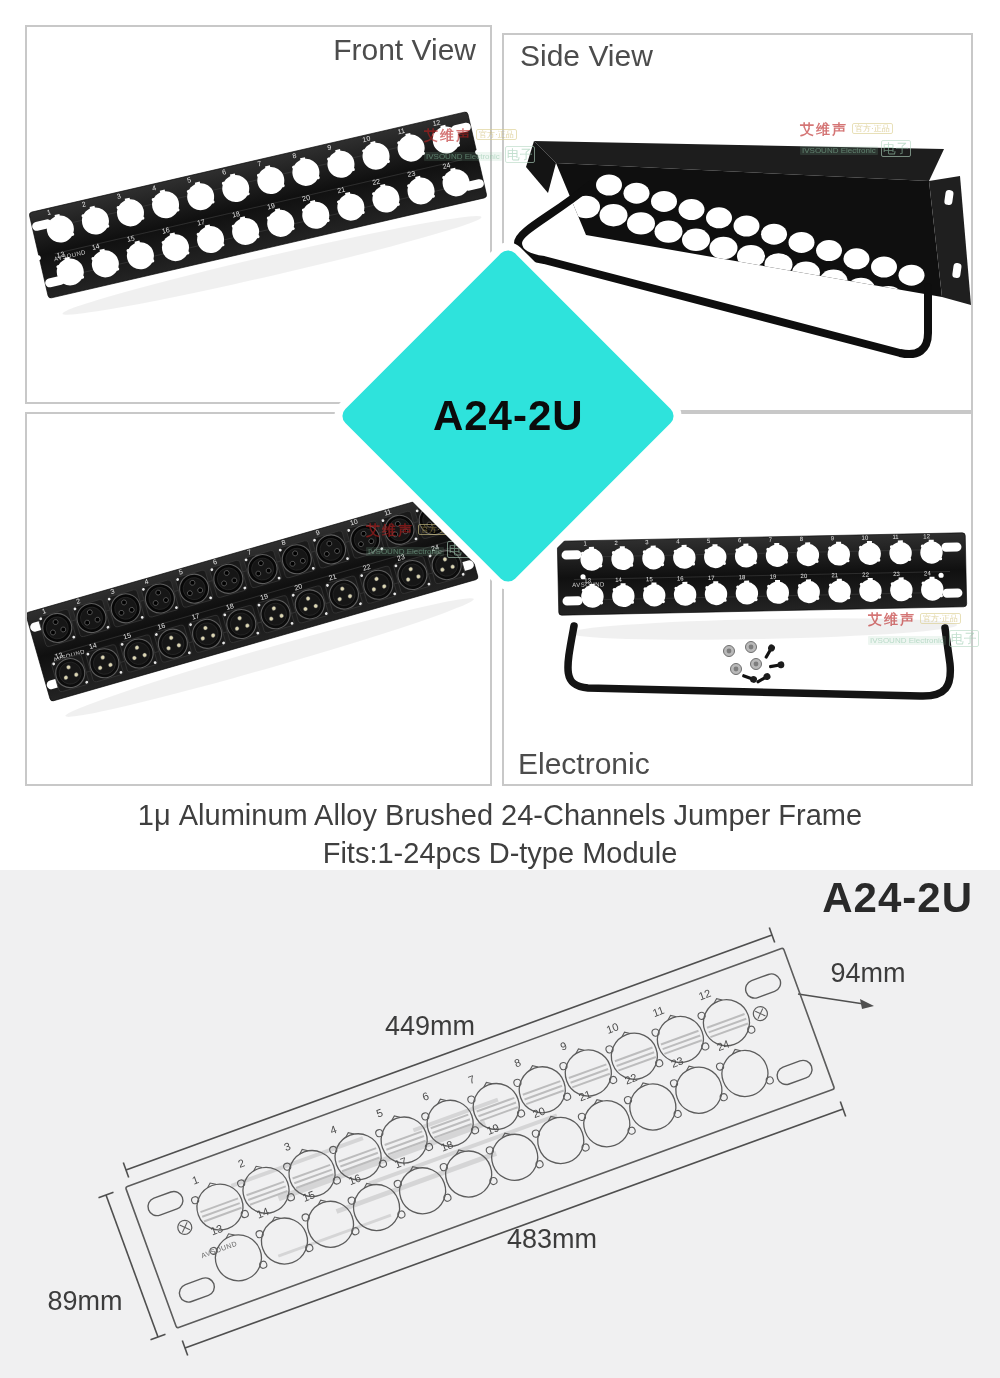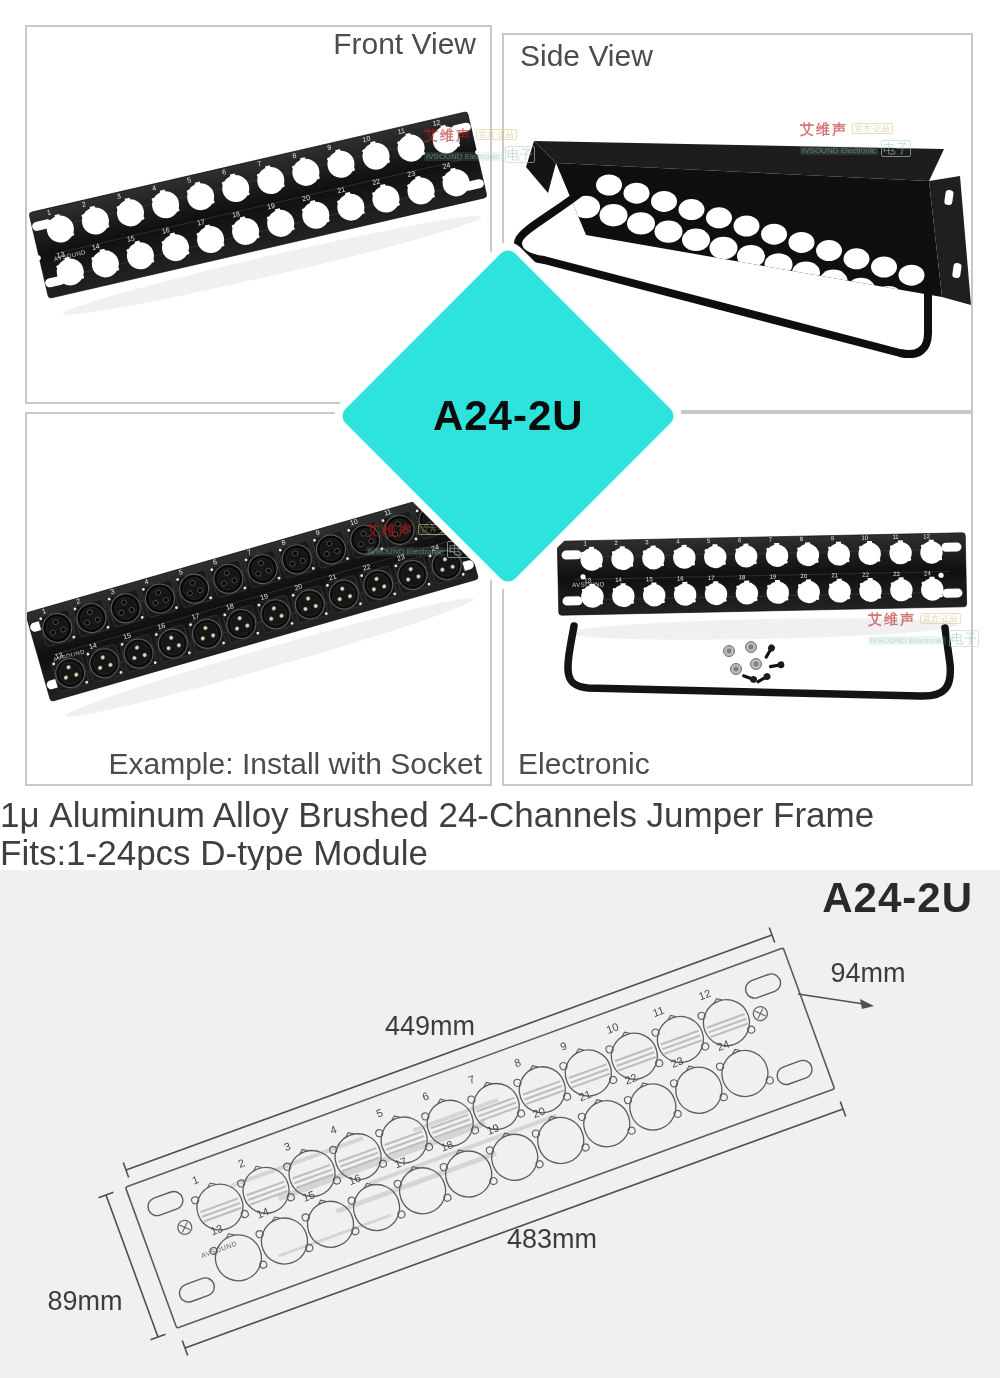--- a/index.html
+++ b/index.html
@@ -5,32 +5,32 @@
   html,body{margin:0;padding:0;background:#fff;}
   #page{position:relative;width:1000px;height:1378px;background:#fff;overflow:hidden;
         font-family:"Liberation Sans","DejaVu Sans",sans-serif;}
   .quad{position:absolute;background:#fff;border:2px solid #c8c8c8;box-sizing:border-box;}
   #quad-front{left:25px;top:25px;width:467px;height:379px;}
   #quad-side{left:502px;top:33px;width:471px;height:379px;}
   #quad-install{left:25px;top:412px;width:467px;height:374px;}
   #quad-removable{left:502px;top:412px;width:471px;height:374px;}
   .q-label{position:absolute;font-size:30px;color:#4c4c4c;z-index:3;}
   .q-label.tl{top:4px;left:16px;}
-  .q-label.tr{top:0;right:14px;text-align:center;}
+  .q-label.tr{top:6px;right:14px;text-align:center;}
   .q-label.bl{bottom:3px;right:8px;}
   .q-label.br{bottom:3px;left:14px;}
   .quad svg{position:absolute;left:0;top:0;}
   
   #badge{position:absolute;left:380px;top:288px;width:240px;height:240px;
          transform:rotate(45deg);border-radius:18px;border:8px solid #fff;
          display:flex;align-items:center;justify-content:center;z-index:5;}
   #badge span{transform:rotate(-45deg);font-size:42px;font-weight:bold;color:#0b0b0b;letter-spacing:1px;}
   
-  #caption{position:absolute;left:0;top:796px;width:1000px;color:#3f3f3f;
-           font-size:35px;line-height:38px;}
+  #caption{position:absolute;left:0;top:796px;width:1000px;text-align:center;color:#3f3f3f;
+           font-size:29px;line-height:38px;}
   
   #spec{position:absolute;left:0;top:870px;width:1000px;height:508px;}
   #spec-title{position:absolute;right:27px;top:4px;font-size:42px;font-weight:600;color:#2a2a2a;letter-spacing:1px;}
   #diagram{position:absolute;left:0;top:0;}
   .dim-label{font-size:27px;fill:#3c3c3c;}
   
   .wm{position:absolute;opacity:.6;white-space:nowrap;z-index:4;color:#7fba97;}
   .wm .row1 .cn{font-size:14px;font-weight:bold;letter-spacing:2px;color:#b91c1c;}
   .wm .row1 .tag{font-size:8px;color:#c9b35c;border:1px solid #d9cc8a;border-radius:2px;padding:0 2px;margin-left:4px;vertical-align:3px;}
   .wm .row2 .en{font-size:8px;color:#8cc3a4;background:rgba(140,195,164,.25);padding:0 2px;border-radius:1px;}
@@ -463,21 +463,20 @@
           <rect x="180.01250000000002" y="8.412500000000001" width="31.174999999999997" height="31.174999999999997" rx="3" fill="#1a1a1a" stroke="#343434" stroke-width="0.8"></rect>
           <circle cx="182.26000000000002" cy="10.66" r="1.4" fill="#e9e9e9"></circle>
           <circle cx="208.94000000000003" cy="37.34" r="1.4" fill="#e9e9e9"></circle>
           <circle cx="195.60000000000002" cy="24" r="14.5" fill="#0c0c0c" stroke="#5d5d5d" stroke-width="1.1"></circle>
           <circle cx="195.60000000000002" cy="24" r="11.02" fill="#161616" stroke="#333" stroke-width="0.5"></circle>
           <circle cx="195.60000000000002" cy="17.91" r="2.0300000000000002" fill="#ddd7b4" stroke="#555" stroke-width="0.4"></circle>
           <circle cx="190.235" cy="27.19" r="2.0300000000000002" fill="#ddd7b4" stroke="#555" stroke-width="0.4"></circle>
           <circle cx="200.96500000000003" cy="27.19" r="2.0300000000000002" fill="#ddd7b4" stroke="#555" stroke-width="0.4"></circle>
         </g>
       </svg>
-    <div class="q-label bl">Example: Install with Socket</div>
   </div>
 
   <div class="quad" id="quad-removable">
     <svg id="photo-removable" width="467" height="370" viewBox="0 0 467 370">
         <defs>
           <linearGradient id="photo-removable-g" x1="0" y1="0" x2="0" y2="1">
             <stop offset="0" stop-color="#2f2f2f"></stop>
             <stop offset="0.5" stop-color="#101010"></stop>
             <stop offset="1" stop-color="#232323"></stop>
           </linearGradient>

